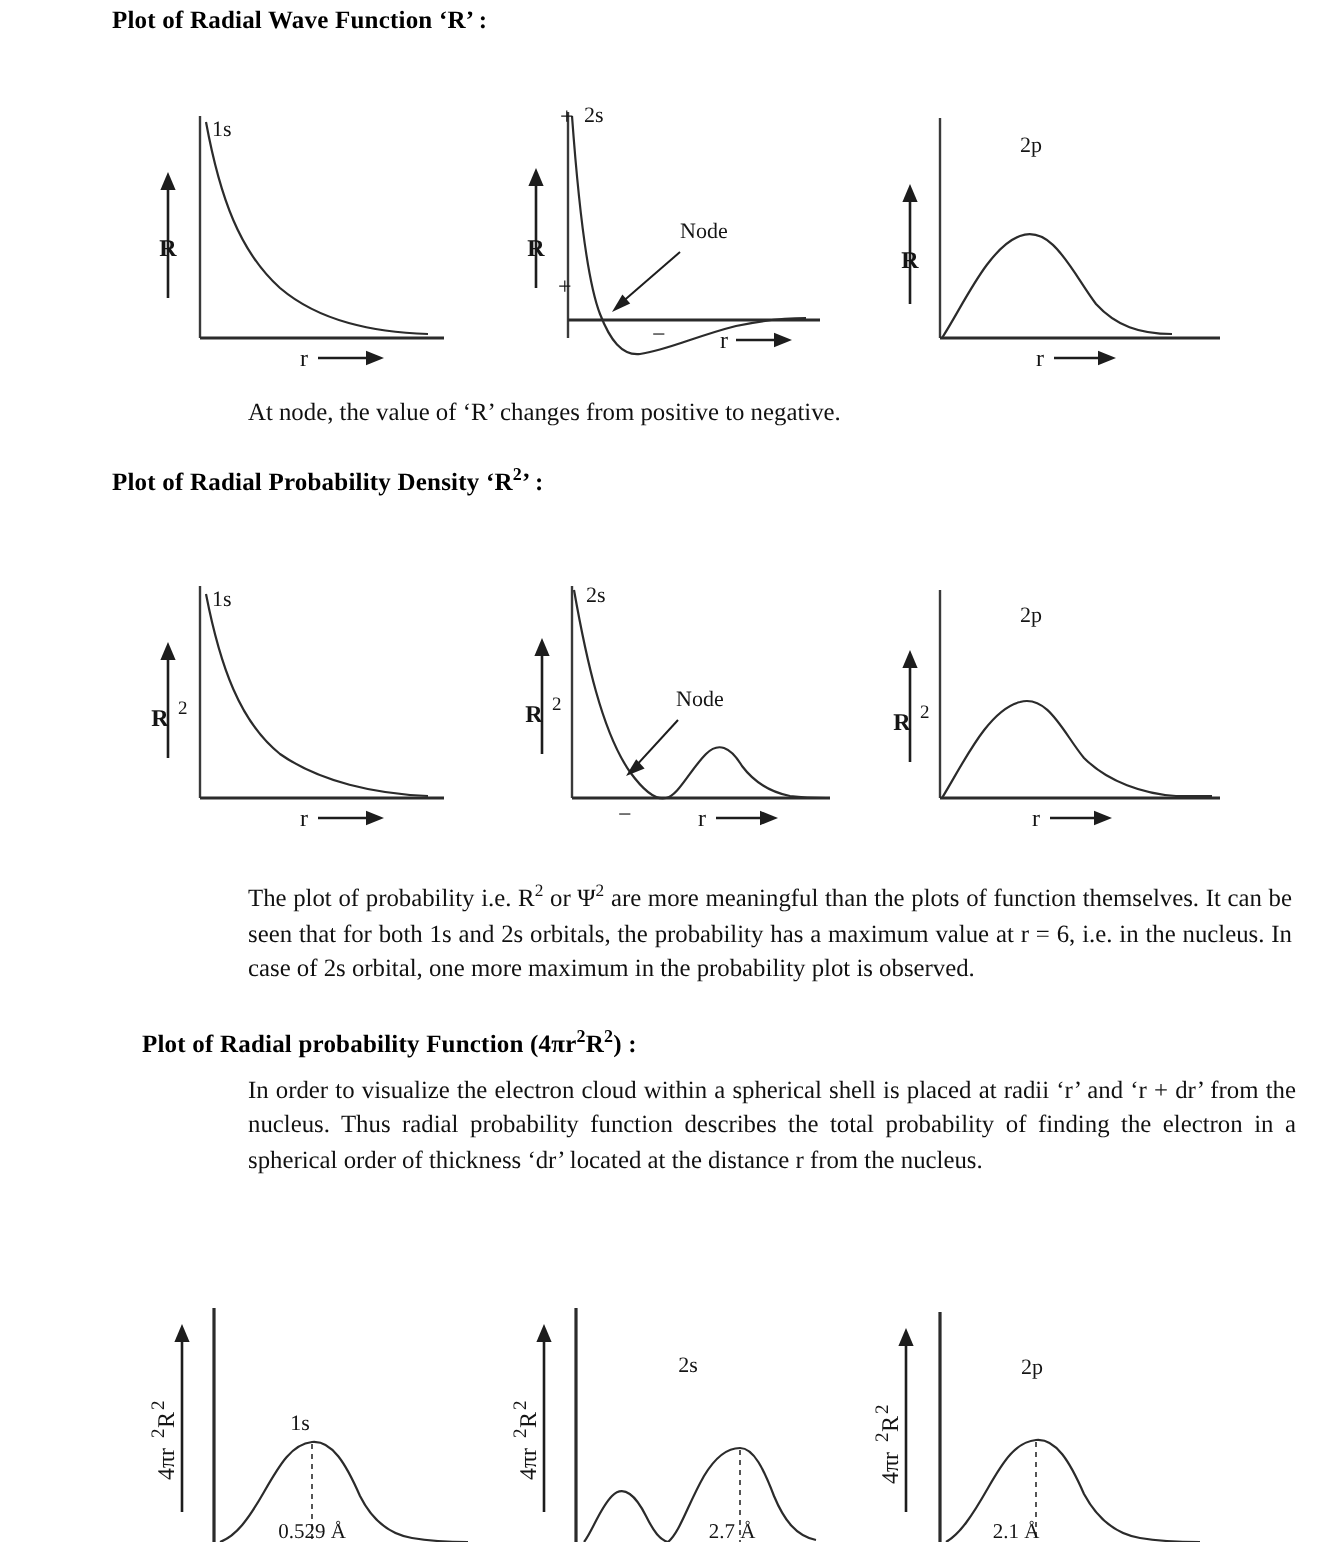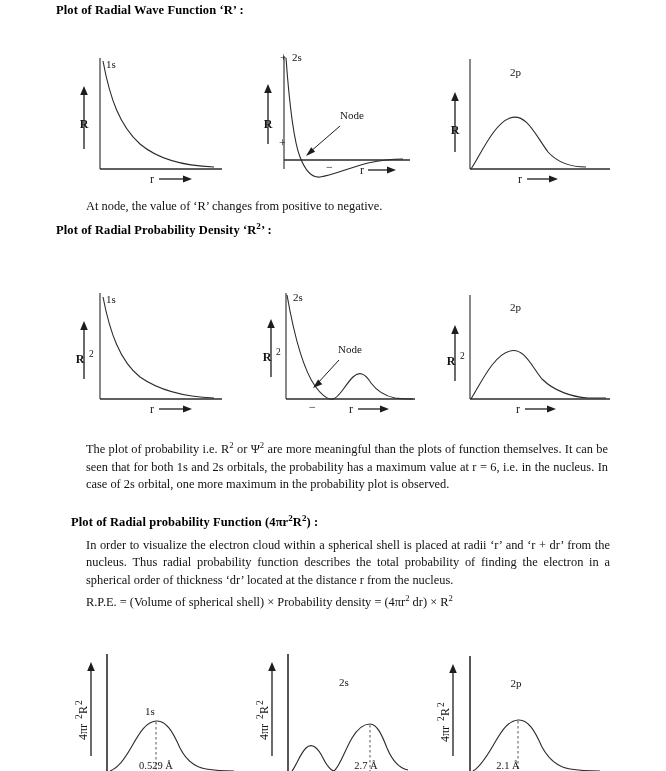--- a/index.html
+++ b/index.html
@@ -33,20 +33,21 @@
   .section-heading sub, .section-heading sup {
     font-size: 72%;
   }
   
   .para {
     position: absolute;
     font-size: 12.4px;
     line-height: 17.4px;
     text-align: left;
     color: #111;
+    margin-left: 38px;
   }
   .para sup { font-size: 70%; vertical-align: super; }
   .para .nb { white-space: nowrap; }
 
   
   .plot {
     position: absolute;
   }
   .plot svg { display: block; }
 
@@ -186,21 +187,21 @@
       <text class="axis-label" x="80" y="139">r</text>
       <g>
         <line class="arrow-stroke" x1="89" y1="135" x2="114" y2="135"></line>
         <polygon points="120,135 111,131.4 111,138.6" fill="#1d1d1d"></polygon>
       </g>
     </svg>
   </div>
 
   <div class="para" style="left:86px; top:198px; width:520px;">At node, the value of ‘R’  changes from positive to negative.</div>
 
-  <div class="section-heading" style="left:56px; top:221px;">
+  <div class="section-heading" style="left:56px; top:232px;">
     <span>Plot of Radial Probability Density </span><span>‘R</span><sup>2</sup><span>’ :</span>
   </div>
 
   <div class="plot" style="left:62px; top:281px;">
     <svg width="170" height="135" viewBox="0 0 170 135">
       <g>
         <line class="arrow-stroke" x1="22" y1="98" x2="22" y2="46"></line>
         <polygon points="22,40 18.2,49 25.8,49" fill="#1d1d1d"></polygon>
       </g>
       <text class="axis-label" x="18" y="82" text-anchor="middle" style="font-weight:bold;">R</text>
@@ -267,23 +268,20 @@
   <div class="para" style="left:86px; top:437px; width:522px; text-align:justify;">
     <span>The plot of probability i.e. R<sup>2</sup> or Ψ<sup>2</sup> are more meaningful than the plots of function themselves. It can be seen  that for both 1s and 2s orbitals, the probability has a maximum value at <span class="nb">r = 6</span>, i.e. in the nucleus. In case of 2s orbital, one more maximum in the probability plot is observed.</span>
   </div>
 
   <div class="section-heading" style="left:71px; top:513px;">
     <span>Plot of Radial probability Function (4πr</span><sup>2</sup><span>R</span><sup>2</sup><span>) :</span>
   </div>
 
   <div class="para" style="left:86px; top:537px; width:524px; text-align:justify;">In order to visualize the electron  cloud within a spherical shell is placed at radii ‘r’ and ‘r + dr’ from the nucleus. Thus radial probability function describes the total probability of finding the electron in a spherical order of thickness ‘dr’ located at the distance r from the nucleus.</div>
 
-  <div class="para" style="left:86px; top:590px; width:524px;">
-    <span>R.P.E. = (Volume of spherical  shell) × Probability density  = (4πr<sup>2</sup> dr) × R<sup>2</sup></span>
-  </div>
 
   <div class="plot" style="left:66px; top:636px;">
     <svg width="180" height="135" viewBox="0 0 180 135">
       <g>
         <line class="arrow-stroke" x1="25" y1="120" x2="25" y2="32"></line>
         <polygon points="25,26 21.2,35 28.8,35" fill="#1d1d1d"></polygon>
       </g>
       <g transform="translate(21,104) rotate(-90)">
         <text class="axis-label" x="0" y="0" text-anchor="start">4πr</text>
         <text class="axis-label-small" x="21" y="-5">2</text>

